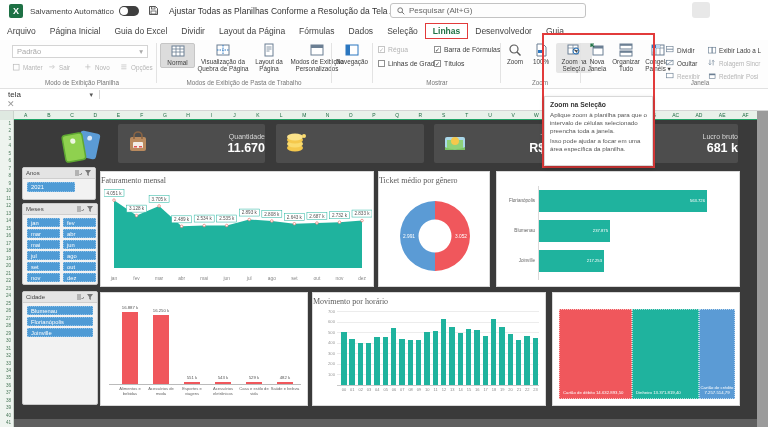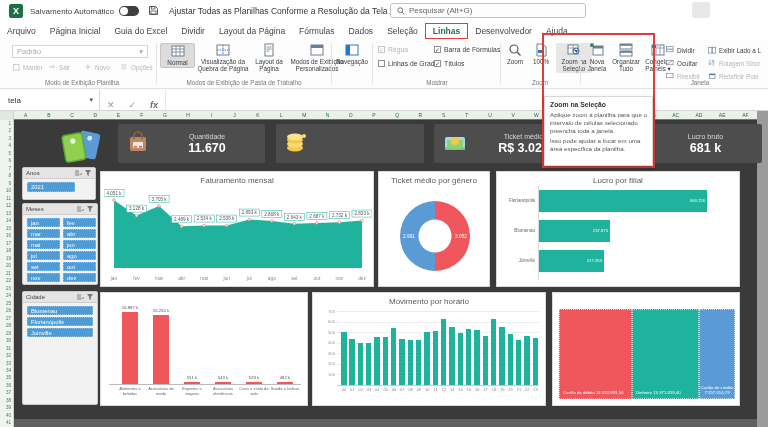--- a/index.html
+++ b/index.html
@@ -36,52 +36,52 @@
   .smbtn svg{margin-right:2px;}
   .dis{color:#b5b5b5!important;}
   .combo{position:absolute;left:12px;top:5px;width:136px;height:13px;border:1px solid #d4d4d4;background:#fff;font-size:7.5px;color:#aaa;display:flex;align-items:center;padding:0 4px;justify-content:space-between;}
   .chk{position:absolute;display:flex;align-items:center;font-size:6.8px;color:#3d3d3d;white-space:nowrap;}
   .box{width:7px;height:7px;border:1px solid #909090;margin-right:3px;display:flex;align-items:center;justify-content:center;font-size:6px;color:#444;background:#fff;}
   .box.on::before{content:"\2713";}
   .box.off::before{content:"";}
   .chk.dis .box{border-color:#c5c5c5;color:#b5b5b5;}
 
   
-  .fbar{position:absolute;left:0;top:90px;width:768px;height:21px;background:#fff;border-bottom:1px solid #d5d5d5;display:flex;align-items:flex-end;}
+  .fbar{position:absolute;left:0;top:90px;width:768px;height:21px;background:#fff;border-bottom:1px solid #d5d5d5;display:flex;align-items:flex-start;flex-direction:column;}
   .namebox{width:100px;height:100%;border-right:1px solid #d5d5d5;display:flex;align-items:center;font-size:8px;color:#333;padding-left:8px;justify-content:space-between;}
   .namebox .chev{margin-right:6px;}
   .fico{font-size:9px;color:#9a9a9a;margin:0 7px;}
   .fx{font-style:italic;font-weight:bold;color:#6a6a6a;}
 
   
   .colheads{position:absolute;left:14px;top:111px;width:743px;height:9px;background:#e9f1ea;border-bottom:1px solid #21a366;display:flex;}
   .colheads .ch{font-size:5px;color:#1e6b43;text-align:center;flex:0 0 23.22px;line-height:9px;}
   .corner{position:absolute;left:0;top:111px;width:14px;height:9px;background:#dfe9e1;border-right:1px solid #c9d4cb;}
   .rownums{position:absolute;left:0;top:120px;width:14px;height:307px;background:#eef4ef;border-right:1px solid #c9d4cb;z-index:5;}
   .rownums .rn{font-size:4.6px;color:#4c7a5c;text-align:right;padding-right:2px;height:7.49px;line-height:7.49px;}
   .rightstrip{position:absolute;left:757px;top:111px;width:11px;height:316px;background:#9b9b9b;}
 
   
   .dash{position:absolute;left:14px;top:120px;width:743px;height:307px;background:#3a3a3a;}
   .dash-bottomband{position:absolute;left:0;top:299px;width:743px;height:8px;background:#5f5f5f;}
   .dtitle{position:absolute;left:104px;top:7px;color:#fff;font-size:15px;font-weight:bold;}
   .dsub{position:absolute;left:106px;top:31px;color:#cfcfcf;font-size:7.5px;}
   .kpi{position:absolute;top:4px;height:39px;background:#4d4d4d;border-radius:2px;display:flex;align-items:center;}
-  .kpi .txt{flex:1;text-align:center;}
+  .kpi .txt{flex:1;text-align:right;}
   .kpi .klbl{font-size:7px;color:#d8d8d8;}
   .kpi .kval{font-size:12.5px;color:#fff;font-weight:bold;margin-top:1px;}
   .kpi .kic{margin-left:9px;}
 
   .slicer{position:absolute;background:#f2f2f2;border:1px solid #c9c9c9;border-radius:2px;}
   .slhead{height:11px;background:#e4e4e4;border-bottom:1px solid #cfcfcf;display:flex;align-items:center;font-size:6px;color:#444;padding:0 3px;}
   .slhead .t{flex:1;}
   .slitem{position:absolute;background:#4f9bd5;border:1px dotted #8cc0e8;border-radius:1px;color:#fff;font-size:5.8px;display:flex;align-items:center;padding-left:3px;}
 
   .card{position:absolute;background:#fff;border:1px solid #d9d9d9;}
-  .ctitle{position:absolute;left:0;right:0;top:4px;text-align:center;font-size:8px;color:#595959;}
+  .ctitle{position:absolute;left:0;right:0;top:4px;font-size:8px;color:#595959;font-family:Liberation Serif, serif;}
 
   
   .redbox{position:absolute;left:542px;top:33px;width:113px;height:135px;border:2px solid #e23b3b;z-index:20;}
   .tipbox{position:absolute;left:0px;top:61px;width:109px;height:70px;background:#fff;border:1px solid #d8d8d8;box-shadow:0 2px 4px rgba(0,0,0,.25);padding:4px 5px;}
   .tipbox .tt{font-size:6.8px;font-weight:bold;color:#333;}
   .tipbox .tp{font-size:6.2px;color:#555;margin-top:3px;line-height:1.25;}
 </style>
 </head>
 <body>
 
@@ -116,21 +116,21 @@
       <span class="tab">Arquivo</span>
       <span class="tab">Página Inicial</span>
       <span class="tab">Guia do Excel</span>
       <span class="tab">Dividir</span>
       <span class="tab">Layout da Página</span>
       <span class="tab">Fórmulas</span>
       <span class="tab">Dados</span>
       <span class="tab">Seleção</span>
       <span class="tab active">Linhas</span>
       <span class="tab">Desenvolvedor</span>
-      <span class="tab">Ajuda</span>
+      <span class="tab">Guia</span>
     </nav>
 
   <div class="ribbon">
 
     <div class="combo">
       <span>Padrão</span>
         <span>▾</span>
     </div>
     <div id="sheetViewBtns">
         <div class="smbtn dis" style="left: 12px; top: 23px;">
@@ -463,21 +463,21 @@
               <rect x="2" y="6" width="20" height="13" rx="2" fill="#a9d7e8"></rect>
               <rect x="4" y="9" width="16" height="9" fill="#8fd17a"></rect>
               <circle cx="12" cy="10" r="4" fill="#f5c84c"></circle>
               <path d="M2 16c6 3 14 3 20 0v3H2z" fill="#7cc465"></path>
             </svg></span>
           <div class="txt">
             <div class="klbl">Ticket médio</div>
             <div class="kval">R$ 3.022</div>
           </div>
         </div>
-        <div class="kpi" style="left: 602px; width: 146px;">
+        <div class="kpi" style="left: 578px; width: 146px;">
           <span class="kic"><svg width="24" height="24" viewBox="0 0 24 24">
               <ellipse cx="11" cy="17" rx="8" ry="3.2" fill="#f5c84c"></ellipse>
               <ellipse cx="11" cy="13" rx="8" ry="3.2" fill="#fadb6e"></ellipse>
               <ellipse cx="11" cy="9" rx="8" ry="3.2" fill="#f5c84c"></ellipse>
             </svg></span>
           <div class="txt">
             <div class="klbl">Lucro bruto</div>
             <div class="kval">681 k</div>
           </div>
         </div>
@@ -594,21 +594,20 @@
         <div class="card" style="left: 364px; top: 51px; width: 112px; height: 116px;">
           <div class="ctitle">Ticket médio por gênero</div>
           <svg width="112" height="100" viewBox="0 0 112 100" style="position:absolute;left:0;top:14px;">
             <path d="M 56 15 A 35 35 0 0 1 56 85 L 56 66.5 A 16.5 16.5 0 0 0 56 33.5 Z" fill="#f0575c"></path>
             <path d="M 56 15 A 35 35 0 0 0 56 85 L 56 66.5 A 16.5 16.5 0 0 1 56 33.5 Z" fill="#5b9bd5"></path>
             <text x="30" y="52" text-anchor="middle" font-size="4.8" fill="#fff">2.991</text>
             <text x="82" y="52" text-anchor="middle" font-size="4.8" fill="#fff">3.052</text>
           </svg>
         </div>
         <div class="card" style="left: 482px; top: 51px; width: 244px; height: 116px;">
-          <div class="ctitle">Lucro por filial</div>
           <div style="position: absolute; left: 0px; top: 26px; width: 38px; text-align: right; font-size: 4.6px; color: rgb(102, 102, 102);">Florianópolis</div>
           <div style="position: absolute; left: 42px; top: 18px; height: 22px; width: 168px; background: rgb(31, 179, 158);">
             <span style="position: absolute; right: 2px; top: 8px; font-size: 4.2px; color: rgb(255, 255, 255);">563.726</span>
           </div>
           <div style="position: absolute; left: 0px; top: 56px; width: 38px; text-align: right; font-size: 4.6px; color: rgb(102, 102, 102);">Blumenau</div>
           <div style="position: absolute; left: 42px; top: 48px; height: 22px; width: 71px; background: rgb(31, 179, 158);">
             <span style="position: absolute; right: 2px; top: 8px; font-size: 4.2px; color: rgb(255, 255, 255);">237.875</span>
           </div>
           <div style="position: absolute; left: 0px; top: 86px; width: 38px; text-align: right; font-size: 4.6px; color: rgb(102, 102, 102);">Joinville</div>
           <div style="position: absolute; left: 42px; top: 78px; height: 22px; width: 65px; background: rgb(31, 179, 158);">

